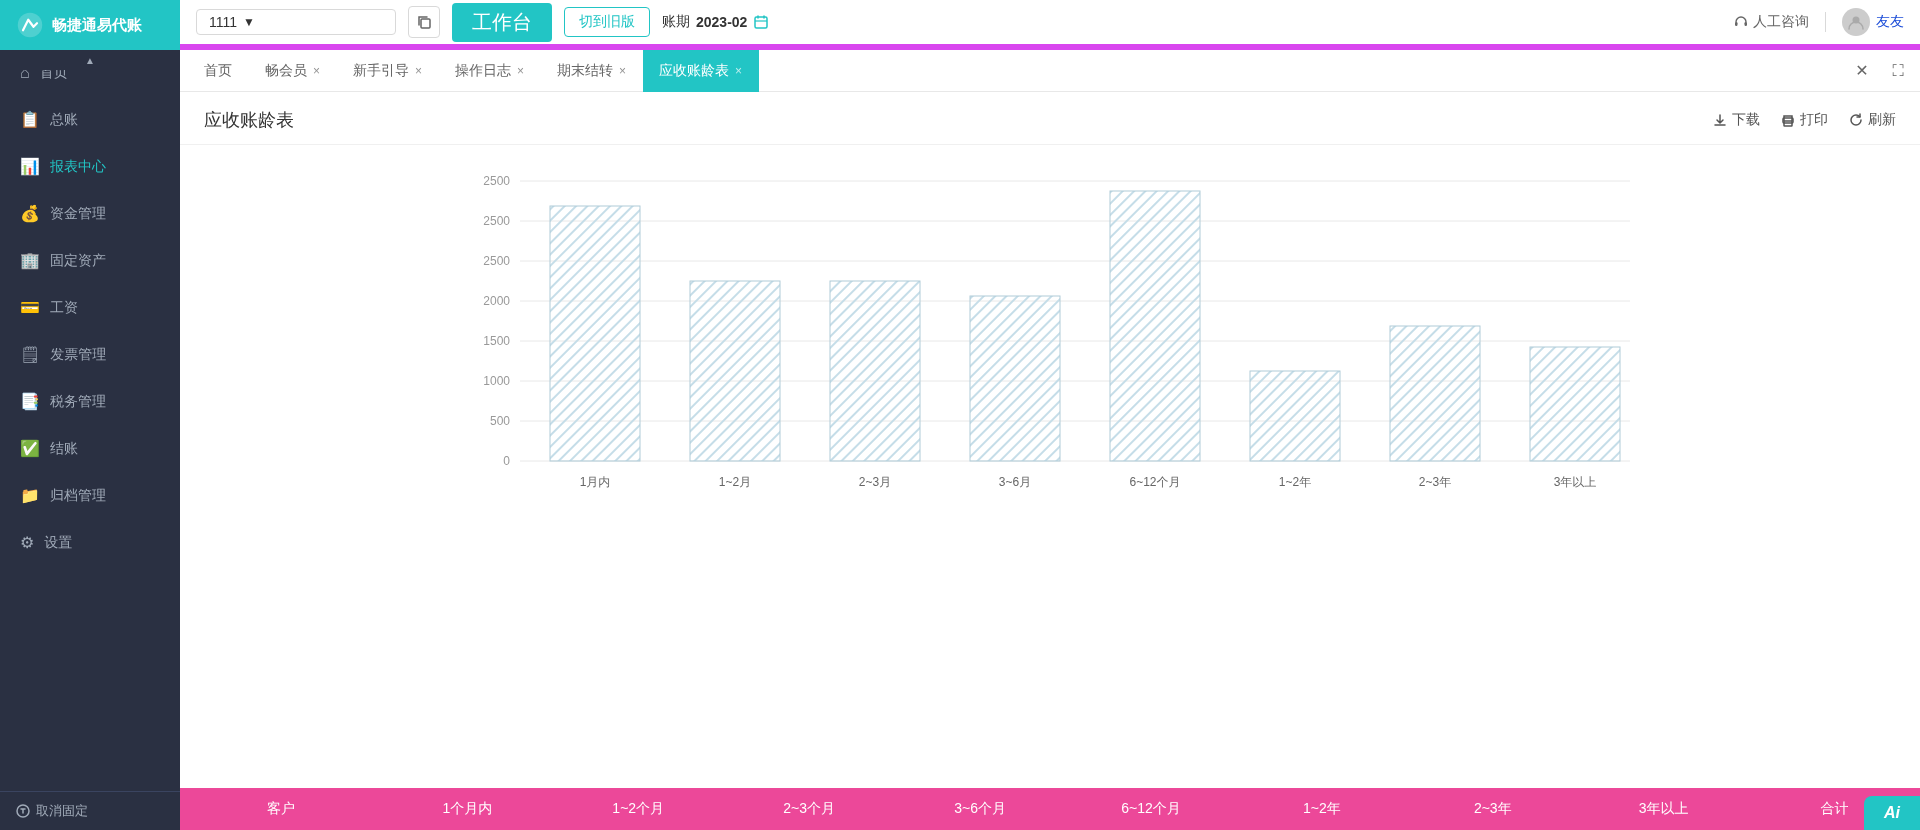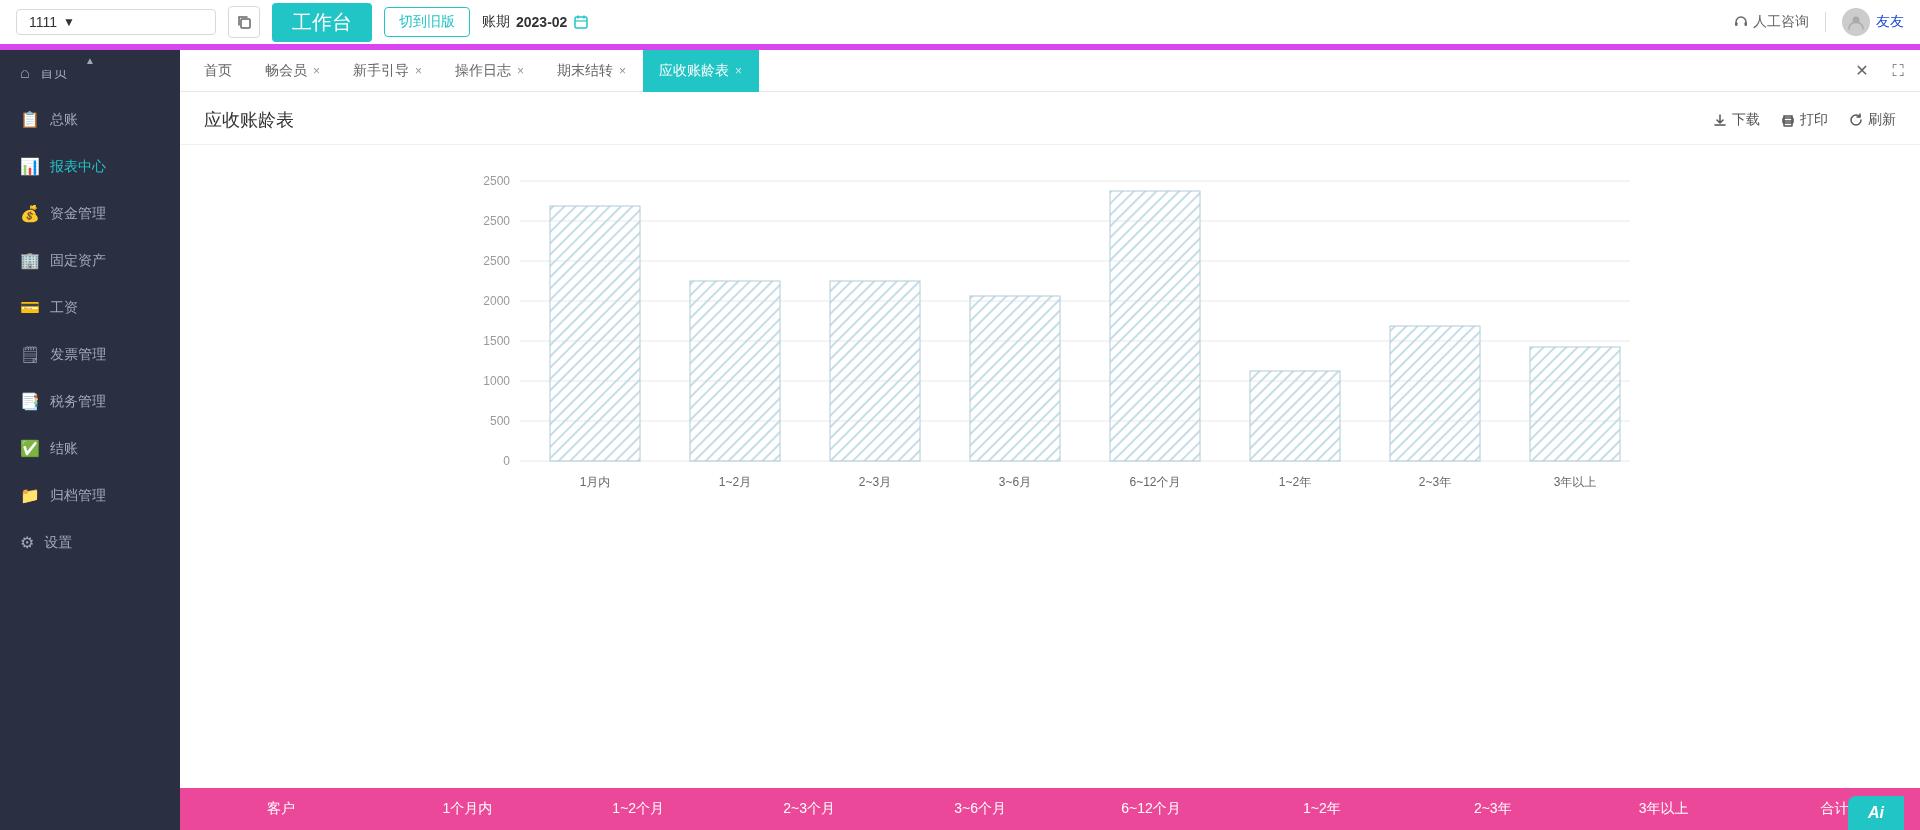--- a/index.html
+++ b/index.html
@@ -307,34 +307,41 @@
       padding: 0 8px;
     }
     .table-header-cell:first-child {
       flex: 1.2;
     }
 
     
     .ai-badge {
       position: fixed;
       bottom: 0;
-      right: 16px;
+      right: 0;
       background: #22c5c5;
       color: #fff;
       padding: 8px 20px;
       font-size: 16px;
       font-style: italic;
       font-weight: bold;
       border-top-left-radius: 8px;
     }
   </style>
 </head>
 <body>
 
 <div style="display:flex; flex-direction:row; flex-shrink:0;">
+  <div class="logo-area">
+    <svg class="logo-icon" viewBox="0 0 32 32" fill="none">
+      <circle cx="16" cy="16" r="14" fill="rgba(255,255,255,0.2)"></circle>
+      <path d="M8 22 L14 10 L20 18 L24 14" stroke="#fff" stroke-width="2.5" stroke-linecap="round" stroke-linejoin="round" fill="none"></path>
+    </svg>
+    <span class="logo-text">畅捷通易代账</span>
+  </div>
   <div class="top-header" style="flex:1;">
     <div class="company-selector">
       <span>1111</span>
       <span class="chevron-down">▼</span>
     </div>
     <div class="copy-btn">
       <svg width="16" height="16" viewBox="0 0 16 16" fill="none">
         <rect x="5" y="5" width="9" height="9" rx="1" stroke="#666" stroke-width="1.5"></rect>
         <path d="M3 11V3h8" stroke="#666" stroke-width="1.5" stroke-linecap="round"></path>
       </svg>
@@ -416,20 +423,27 @@
         </div>
         <div class="sidebar-item">
           <span class="item-icon">📁</span>
                      <span class="item-label">归档管理</span>
         </div>
         <div class="sidebar-item">
           <span class="item-icon">⚙</span>
                      <span class="item-label">设置</span>
         </div>
       </div>
+    <div class="cancel-fixed">
+      <svg width="14" height="14" viewBox="0 0 14 14" fill="none">
+        <circle cx="7" cy="7" r="6" stroke="#a0aab8" stroke-width="1.5"></circle>
+        <path d="M5 5h4M7 5v4" stroke="#a0aab8" stroke-width="1.5" stroke-linecap="round"></path>
+      </svg>
+      <span>取消固定</span>
+    </div>
   </div>
 
   <div class="content-area">
 
     <div class="tabs-bar">
       <div id="tabs-container" style="display:flex; align-items:center; height:100%;">
           <div class="tab-item">
             <span>首页</span>
           </div>
           <div class="tab-item">

